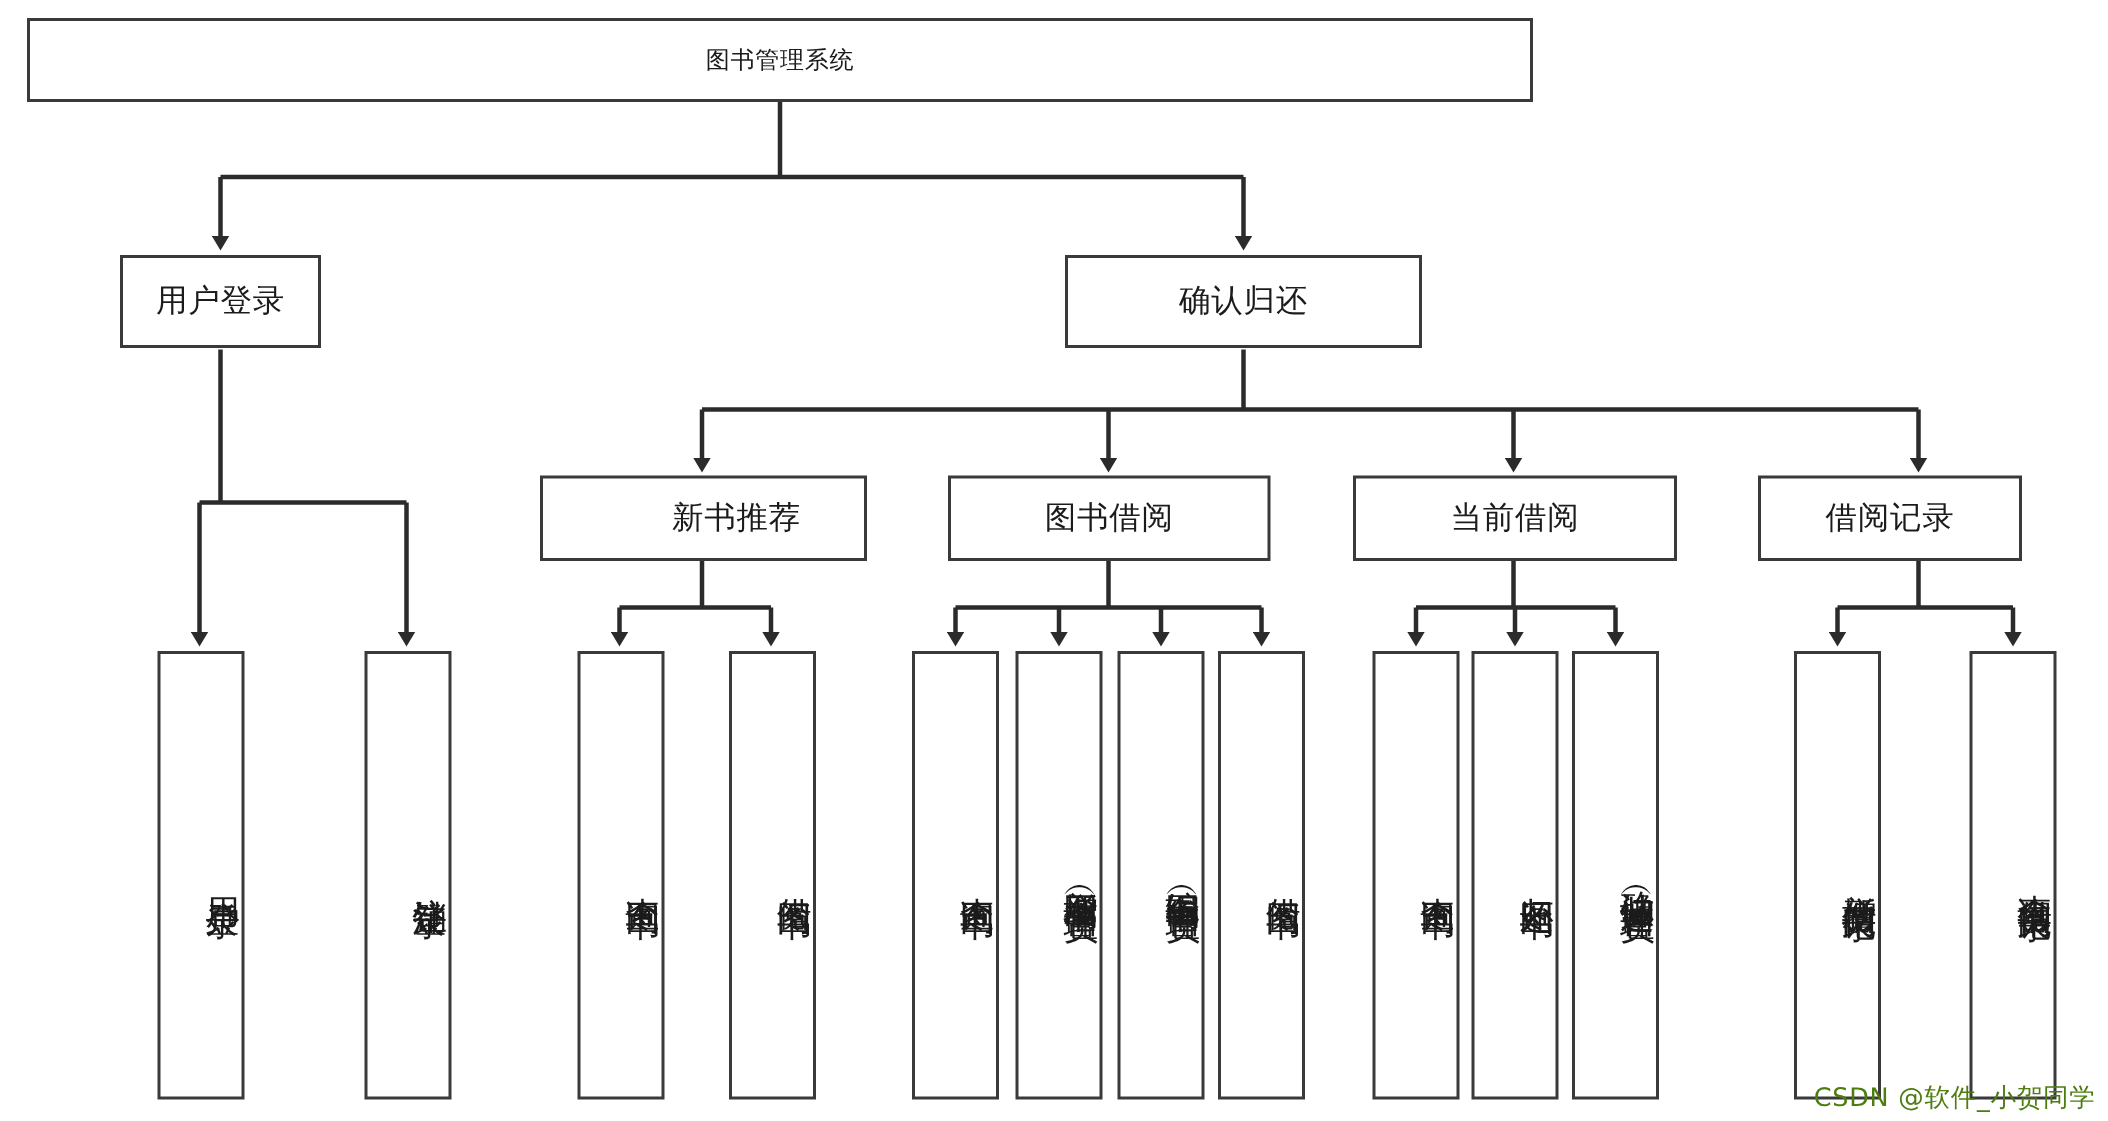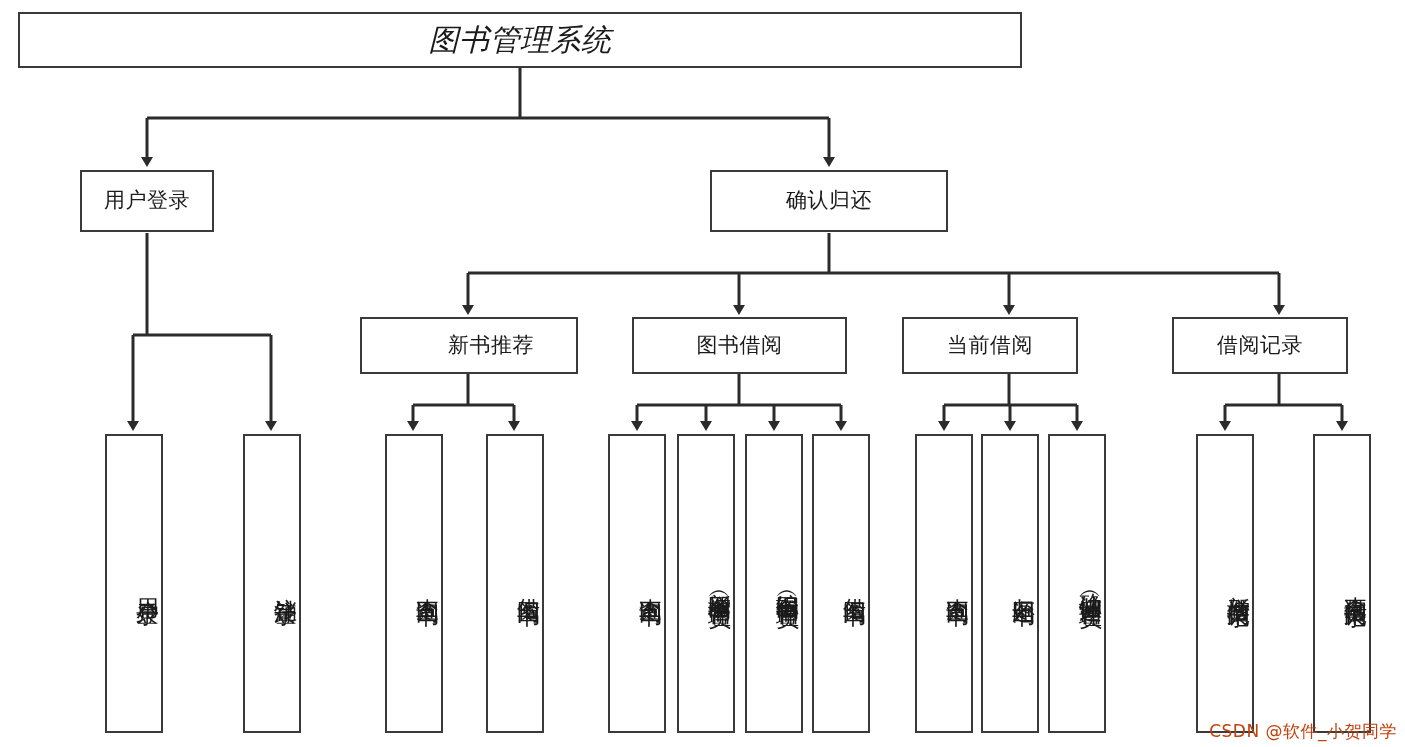--- a/index.html
+++ b/index.html
@@ -35,22 +35,21 @@
     align-items: center;
     justify-content: center;
     color: #1b1b1b;
     letter-spacing: 0.5px;
   }
   .node.h {
     font-size: 21px;
     line-height: 1.2;
   }
   .node.root {
-    font-size: 30px;
-    font-style: italic;
+    font-size: 16px;
   }
   .node.v {
     writing-mode: vertical-rl;
     text-orientation: upright;
     font-size: 23px;
     line-height: 1.18;
     padding: 6px 0;
     align-items: flex-start;
     justify-content: center;
     letter-spacing: 2px;
@@ -58,21 +57,21 @@
   .node.v span {
     writing-mode: vertical-rl;
     text-orientation: upright;
     display: block;
   }
   .watermark {
     position: absolute;
     right: 8px;
     bottom: 4px;
     font-size: 17px;
-    color: #c2410c;
+    color: #4d7c0f;
     white-space: nowrap;
     letter-spacing: 0.5px;
     text-align: center;
   }
 </style>
 </head>
 <body>
 
 <div id="canvas">
 
@@ -138,21 +137,21 @@
   <div class="node h" style="left:710px; top:170px; width:238px; height:62px;">
     <span>确认归还</span>
   </div>
 
   <div class="node h" style="left:360px; top:317px; width:218px; height:57px;padding-left:44px;">
     <span>新书推荐</span>
   </div>
   <div class="node h" style="left:632px; top:317px; width:215px; height:57px;">
     <span>图书借阅</span>
   </div>
-  <div class="node h" style="left:902px; top:317px; width:176px; height:57px;">
+  <div class="node h" style="left:902px; top:317px; width:216px; height:57px;">
     <span>当前借阅</span>
   </div>
   <div class="node h" style="left:1172px; top:317px; width:176px; height:57px;">
     <span>借阅记录</span>
   </div>
 
   <div class="node v" style="left:105px; top:434px; width:58px; height:299px;">
     <span>用户登录</span>
   </div>
   <div class="node v" style="left:243px; top:434px; width:58px; height:299px;">

